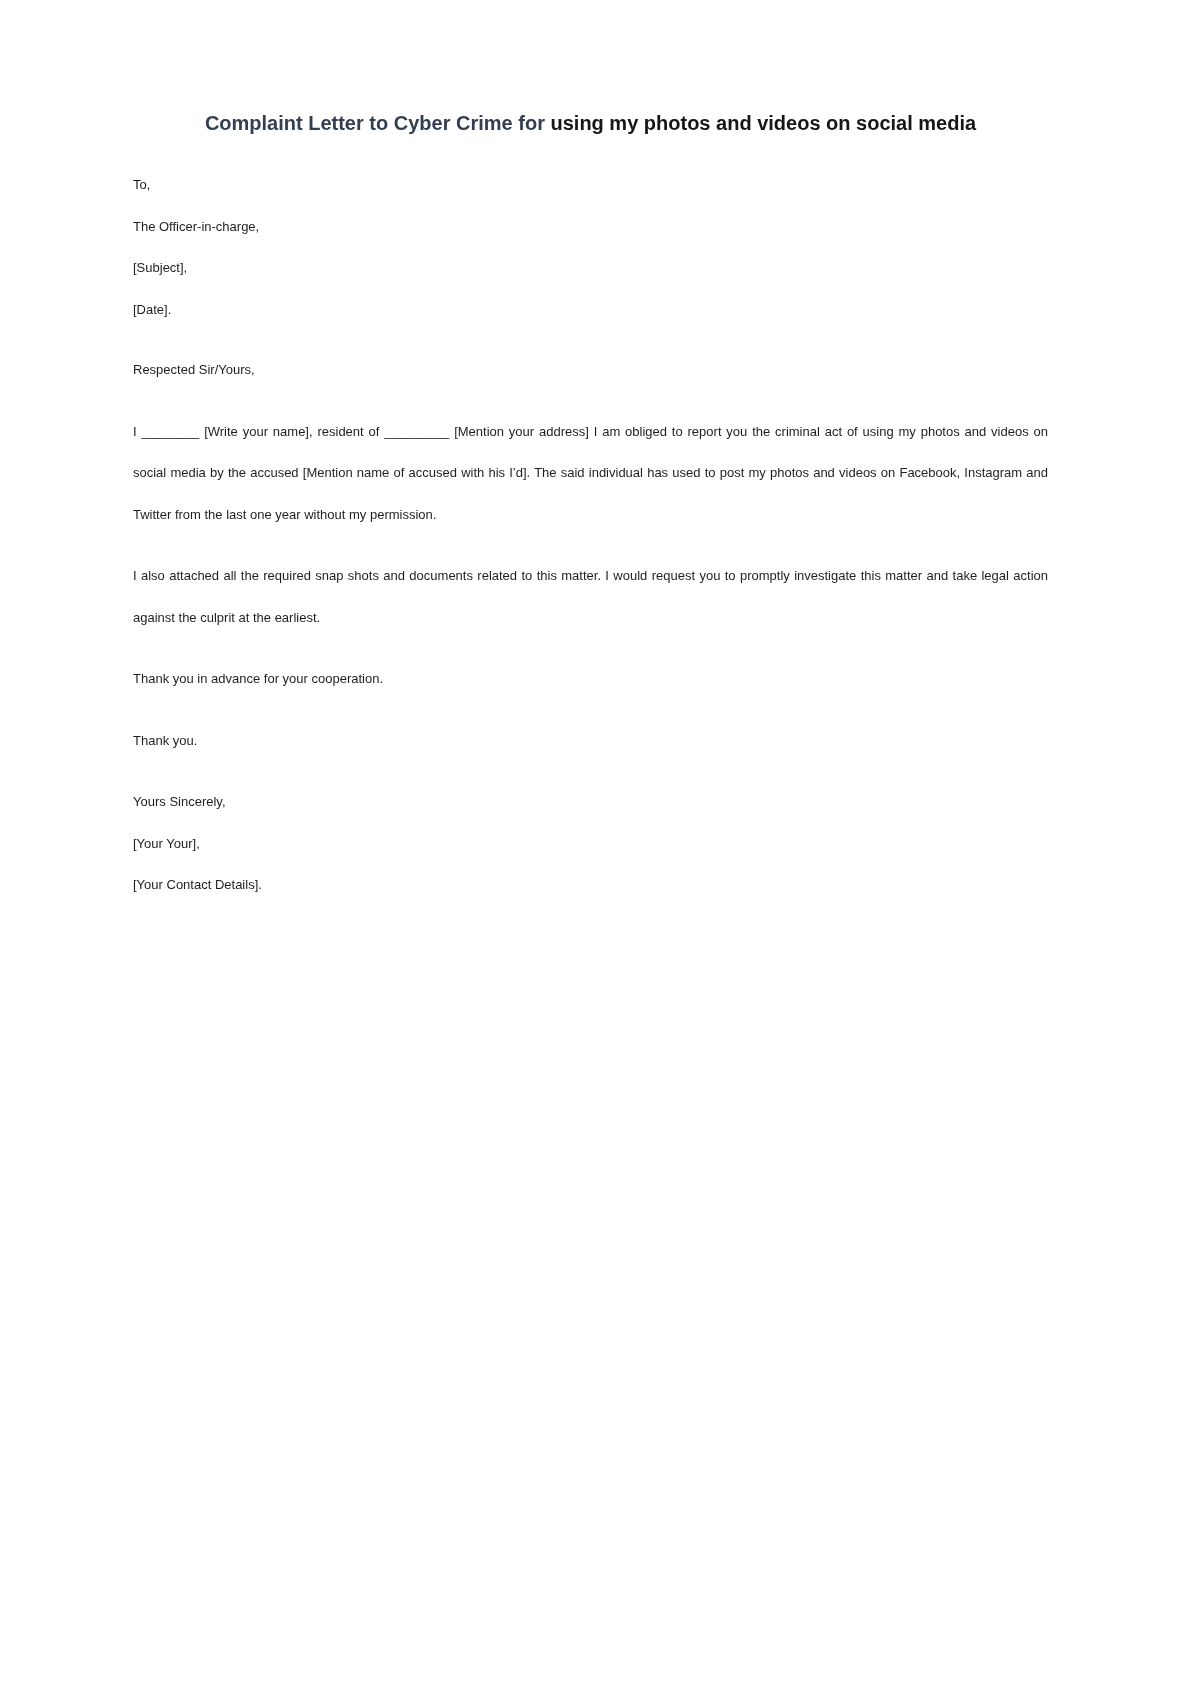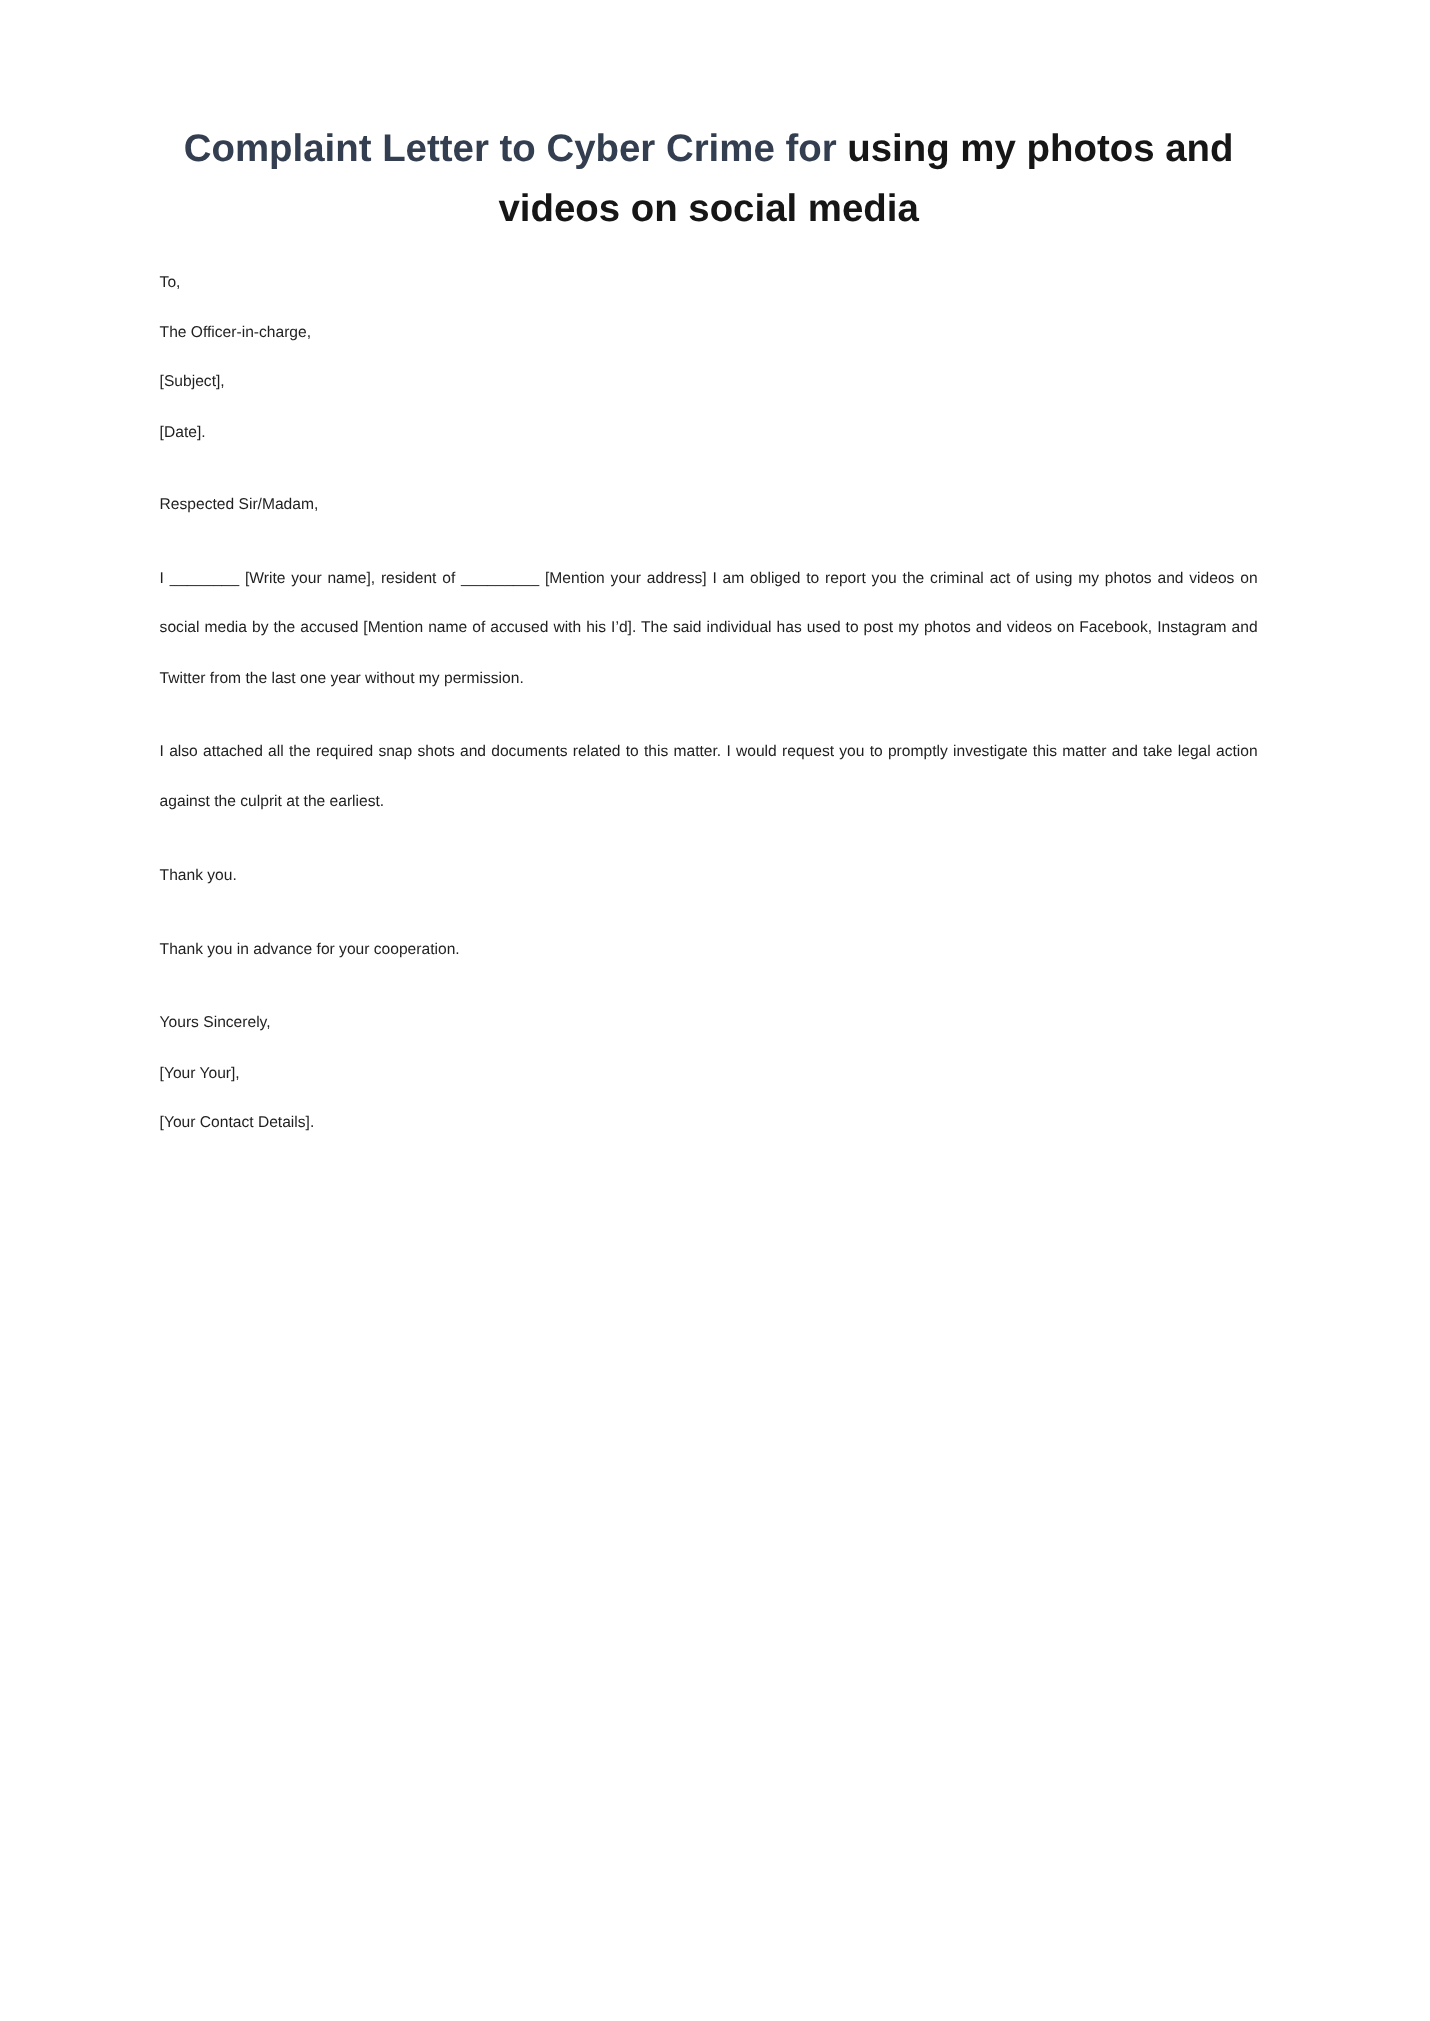--- a/index.html
+++ b/index.html
@@ -18,21 +18,21 @@
     box-sizing: border-box;
     width: 1192px;
     height: 1684px;
     padding: 98px 144px 60px 133px;
     background: #ffffff;
   }
   .title {
     margin: 0 0 16px 0;
     padding: 0 10px;
     text-align: center;
-    font-size: 32px;
+    font-size: 20px;
     font-weight: 700;
     line-height: 50px;
   }
   .title .t1 { color: #333F50; }
   .title .t2 { color: #161616; }
   p {
     margin: 0;
     font-size: 13px;
     line-height: 41.5px;
   }
@@ -50,29 +50,29 @@
   <h1 class="title"><span class="t1">Complaint Letter to Cyber Crime for </span><span class="t2">using my photos and videos on social media</span></h1>
 
   <div class="block recipient">
     <p>To,</p>
     <p>The Officer-in-charge,</p>
     <p>[Subject],</p>
     <p>[Date].</p>
   </div>
 
 
-  <p class="para">Respected Sir/Madam,</p>
+  <p class="para">Respected Sir/Yours,</p>
 
   <p class="para justify">I ________ [Write your name], resident of _________ [Mention your address] I am obliged to report you the criminal act of using my photos and videos on social media by the accused [Mention name of accused with his I’d]. The said individual has used to post my photos and videos on Facebook, Instagram and Twitter from the last one year without my permission.</p>
 
   <p class="para justify">I also attached all the required snap shots and documents related to this matter. I would request you to promptly investigate this matter and take legal action against the culprit at the earliest.</p>
 
+  <p class="para">Thank you in advance for your cooperation.</p>
+
   <p class="para">Thank you.</p>
-
-  <p class="para">Thank you in advance for your cooperation.</p>
 
   <div class="block last-block">
     <p>Yours Sincerely,</p>
     <p>[Your Your],</p>
     <p>[Your Contact Details].</p>
   </div>
 
 </div>
 
 </body></html>

